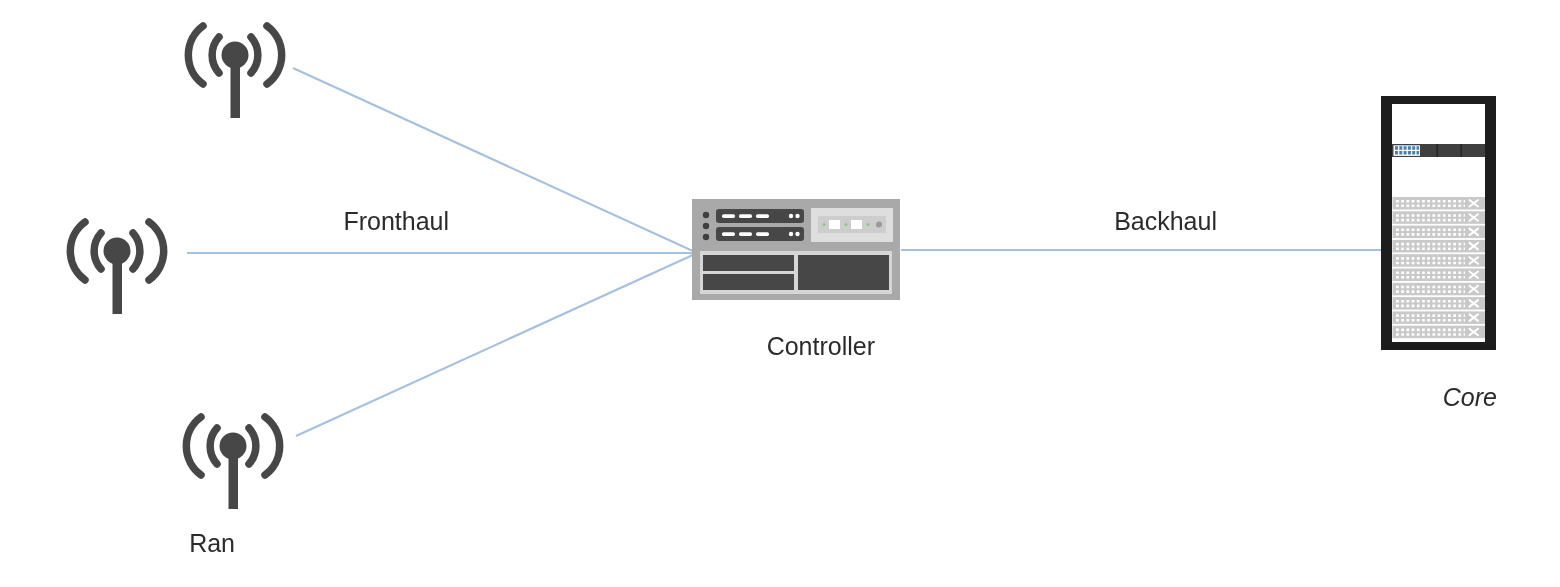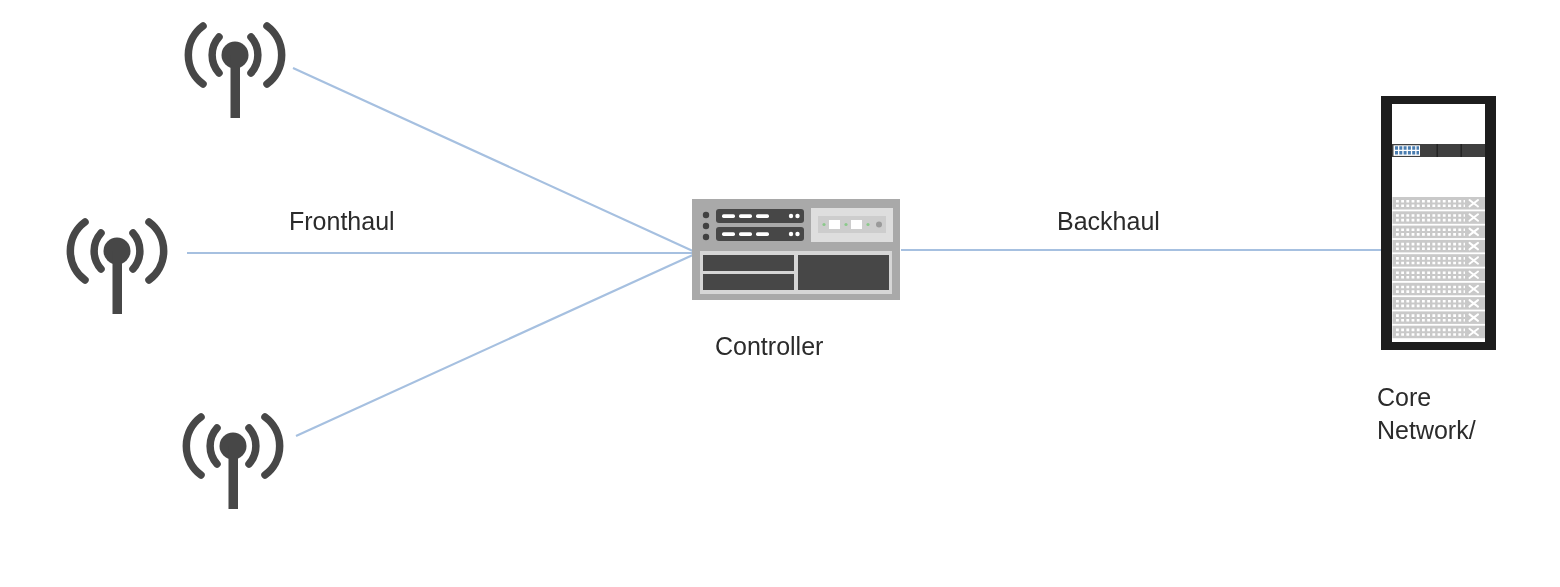--- a/index.html
+++ b/index.html
@@ -1,21 +1,21 @@
 <!DOCTYPE html>
 <html><head>
 <meta charset="utf-8">
 <style>
   html,body{margin:0;padding:0;background:#ffffff;}
   .canvas{position:relative;width:1560px;height:587px;background:#ffffff;overflow:hidden;
           font-family:"Liberation Sans", sans-serif;}
   .layer{position:absolute;left:0;top:0;}
   .node{position:absolute;}
-  .label{position:absolute;color:#2b2b2b;font-size:25px;line-height:32px;text-align:left;}
-  .label .ln{display:block;line-height:33px;}
+  .label{position:absolute;color:#2b2b2b;font-size:25px;line-height:32px;text-align:right;}
+  .label .ln{display:block;line-height:33px;font-style:italic;}
   
   .antenna path{fill:none;stroke:#474747;stroke-width:7.5;stroke-linecap:round;}
   .antenna circle,.antenna rect{fill:#474747;}
 </style>
 </head>
 <body>
 
 <div class="canvas">
 
   <svg class="layer" width="1560" height="587" viewBox="0 0 1560 587">
@@ -131,17 +131,17 @@
   </svg>
 
   <div class="label" style="left:289px;top:205px;width:160px">Fronthaul</div>
 
   <div class="label" style="left:715px;top:330px;width:160px">Controller</div>
 
   <div class="label" style="left:1057px;top:205px;width:160px">Backhaul</div>
 
   <div class="label" style="left:1377px;top:381px;width:120px">
     <span class="ln">Core</span>
-    <span class="ln">Network/</span>
   </div>
 
+  <div class="label" style="left:115px;top:527px;width:120px">Ran</div>
 
 </div>
 
 </body></html>

